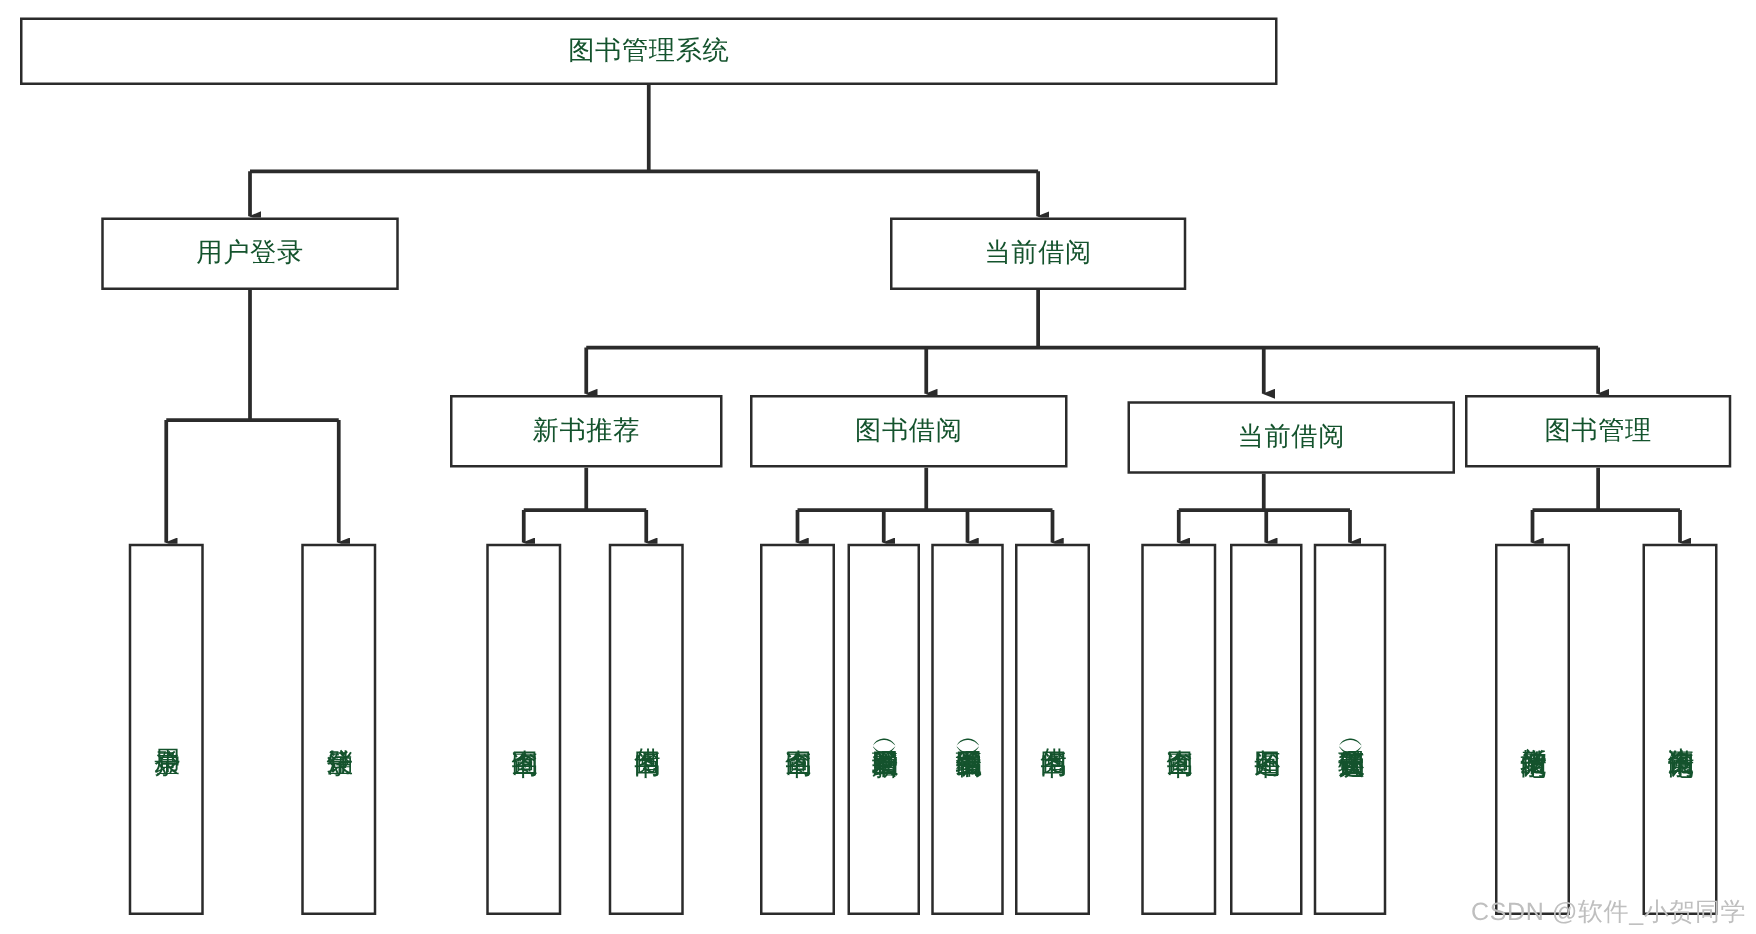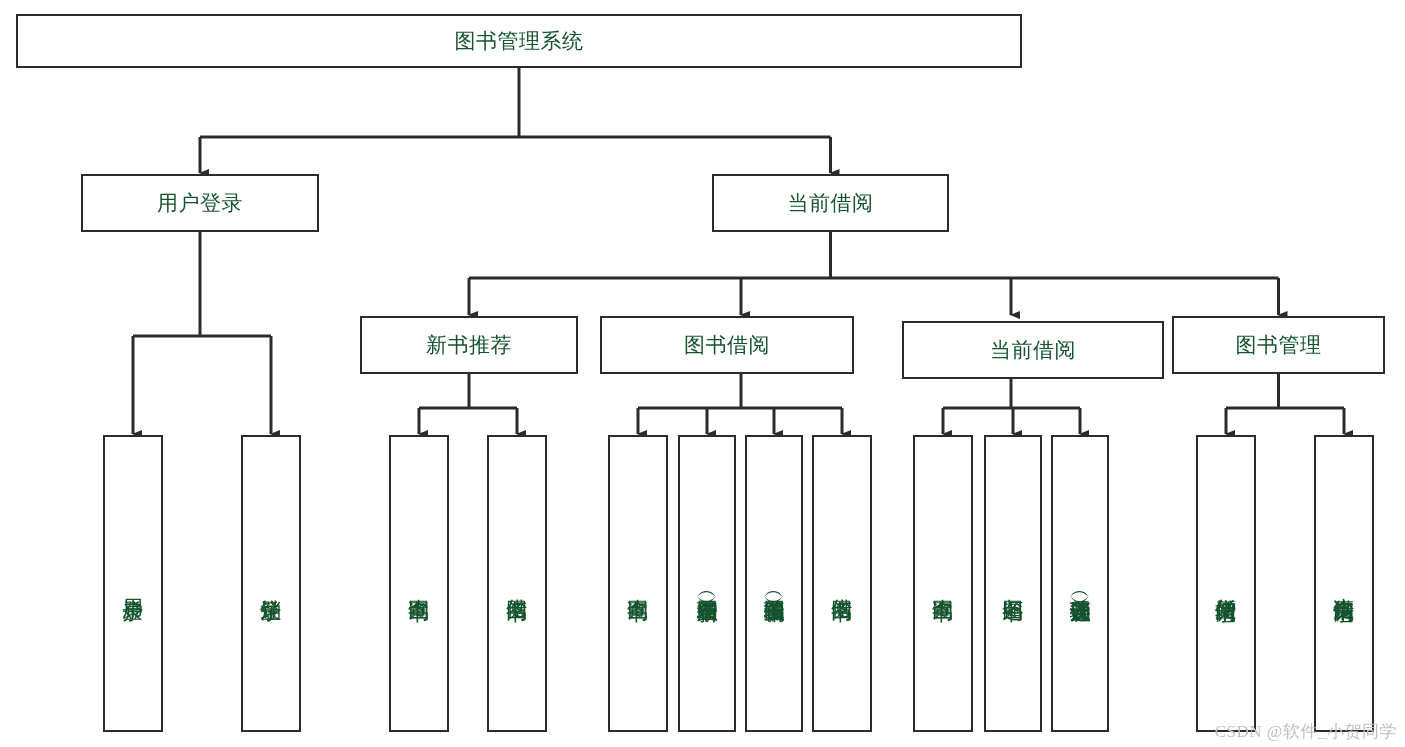--- a/index.html
+++ b/index.html
@@ -56,26 +56,25 @@
     padding: 2px 0;
   }
   .node-label {
     display: block;
     white-space: nowrap;
   }
   #watermark {
     position: absolute;
     right: 8px;
     bottom: 4px;
-    font-size: 17px;
+    font-size: 20px;
     color: #bfbfbf;
     letter-spacing: 0.5px;
     white-space: nowrap;
     user-select: none;
-    font-family: Liberation Serif, serif;
   }
 </style>
 </head>
 <body>
 
 <div id="diagram-canvas">
 
   <svg id="connector-layer" viewBox="0 0 1405 747" xmlns="http://www.w3.org/2000/svg">
     <defs>
       <marker id="arrowhead" markerWidth="8" markerHeight="10" refX="4" refY="9" orient="auto" markerUnits="userSpaceOnUse">

